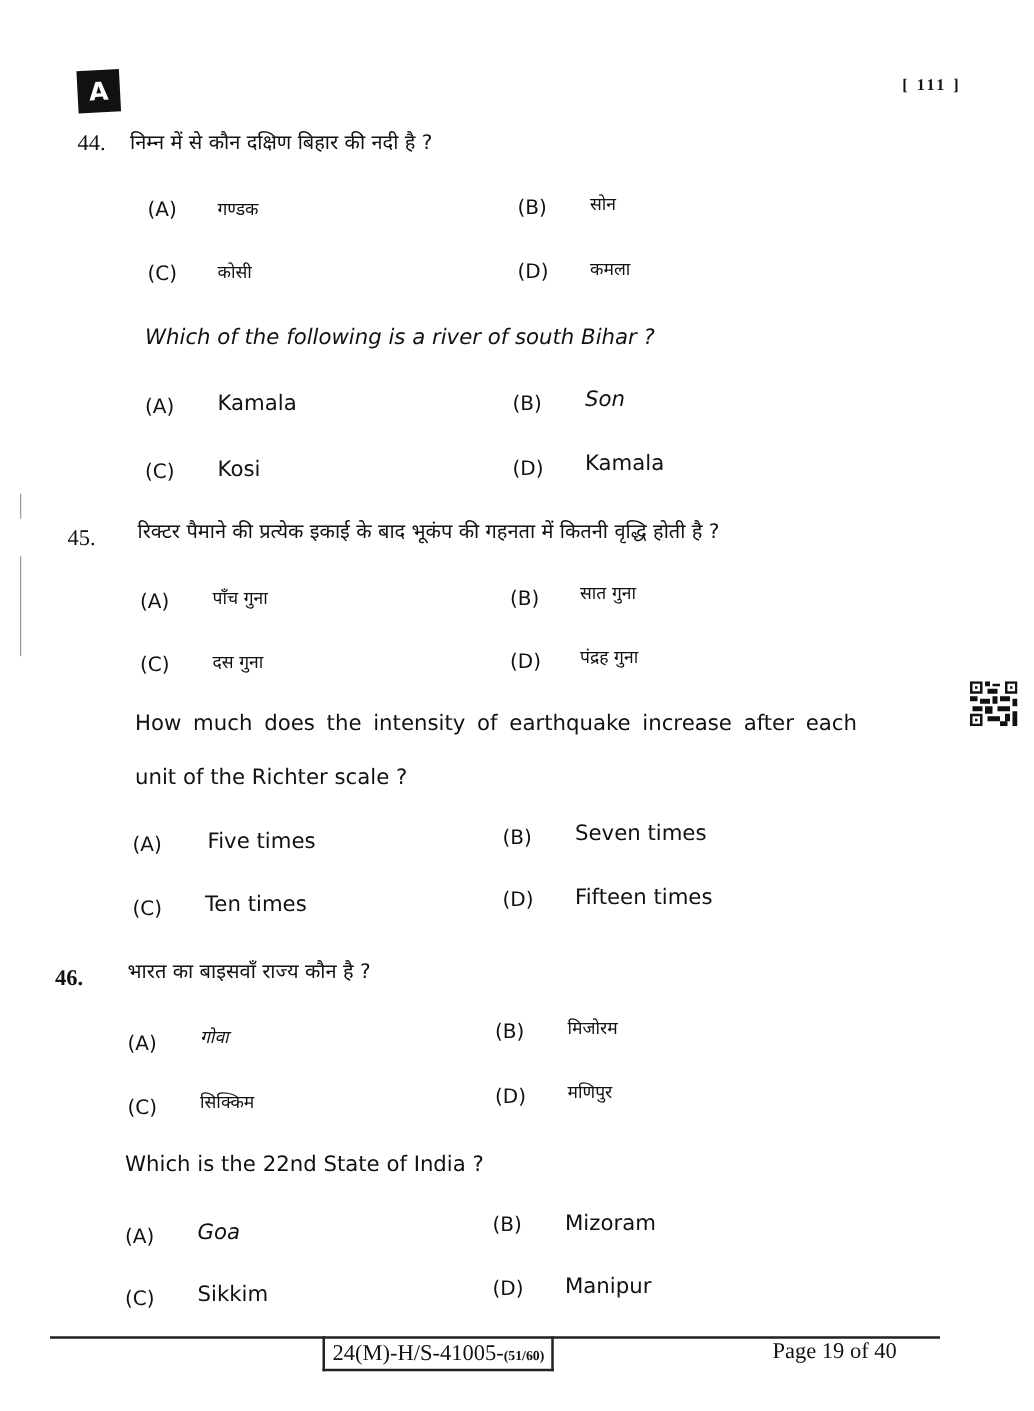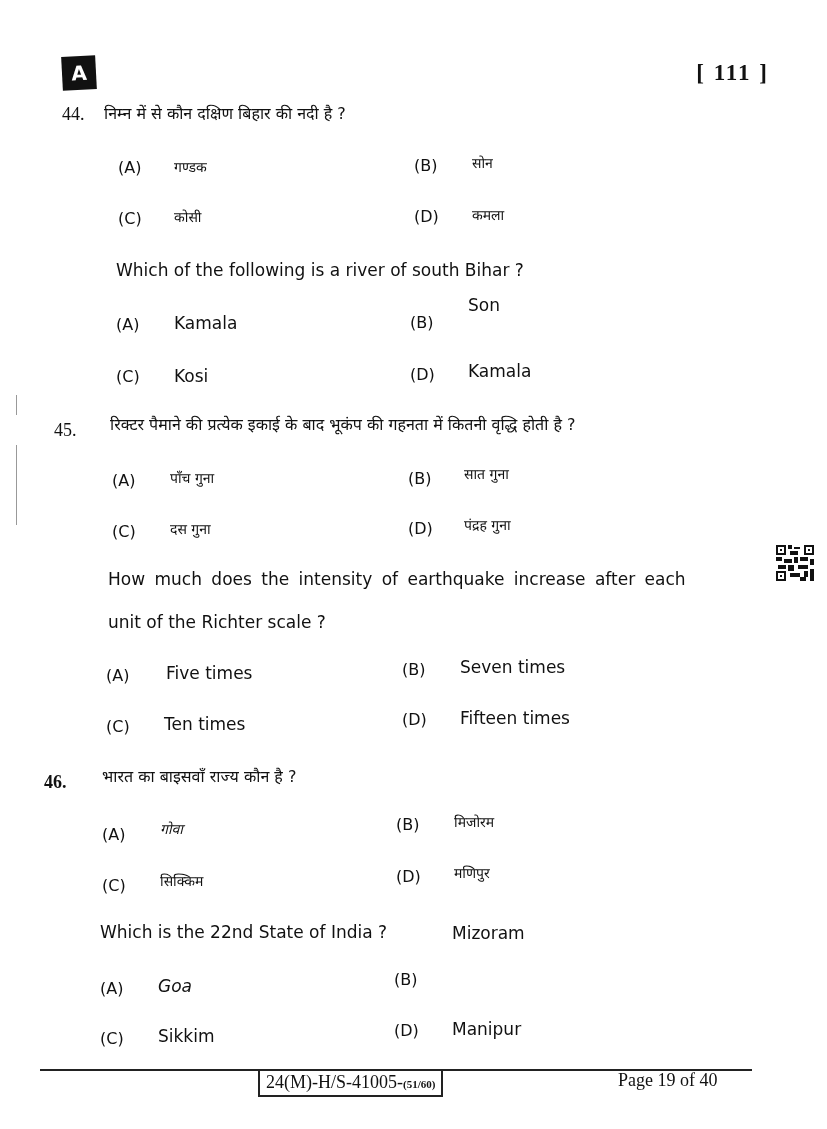--- a/index.html
+++ b/index.html
@@ -6,21 +6,21 @@
   body {
     width: 827px; height: 1129px; background: #ffffff; position: relative;
     font-family: "Liberation Serif", "DejaVu Serif", serif; color: #111; overflow: hidden;
   }
   .abs { position: absolute; white-space: nowrap; }
   .badge {
     left: 62px; top: 56px; width: 34px; height: 34px; background: #111; color: #fff;
     font-family: "DejaVu Sans", sans-serif; font-weight: bold; font-size: 20px;
     display: flex; align-items: center; justify-content: center; transform: rotate(-3deg);
   }
-  .pageref { right: 58px; top: 60px; font-size: 23px; letter-spacing: 2px; font-weight: bold; }
+  .pageref { right: 58px; top: 60px; font-size: 13px; letter-spacing: 2px; font-weight: bold; }
   .qnum { font-size: 18px; }
   .qtext-hi { font-family: "DejaVu Sans", sans-serif; font-size: 16px; }
   .qtext-en { font-family: "DejaVu Sans", sans-serif; font-size: 17px; }
   .opt-letter { font-family: "DejaVu Sans", sans-serif; font-size: 16px; }
   .opt-text-hi { font-family: "DejaVu Sans", sans-serif; font-size: 14px; }
   .opt-text-en { font-family: "DejaVu Sans", sans-serif; font-size: 17px; }
   .footer-line { left: 40px; top: 1069px; width: 712px; height: 2px; background: #222; }
   .code-box {
     left: 258px; top: 1069px; height: 26px; border: 2px solid #222; border-top: none;
     padding: 0 6px; font-size: 18px; line-height: 26px;
@@ -44,26 +44,26 @@
 
 <div class="abs opt-letter" style="left:118px;top:158px;">(A)</div>
 <div class="abs opt-text-hi" style="left:174px;top:157px;">गण्डक</div>
 <div class="abs opt-letter" style="left:414px;top:156px;">(B)</div>
 <div class="abs opt-text-hi" style="left:472px;top:153px;">सोन</div>
 <div class="abs opt-letter" style="left:118px;top:209px;">(C)</div>
 <div class="abs opt-text-hi" style="left:174px;top:207px;">कोसी</div>
 <div class="abs opt-letter" style="left:414px;top:207px;">(D)</div>
 <div class="abs opt-text-hi" style="left:472px;top:205px;">कमला</div>
 
-<div class="abs qtext-en" style="left:116px;top:260px;">Which of the following is  a river of south Bihar ?</div>
+<div class="abs qtext-en" style="left:116px;top:260px;font-style:italic;">Which of the following is  a river of south Bihar ?</div>
 
 <div class="abs opt-letter" style="left:116px;top:315px;">(A)</div>
 <div class="abs opt-text-en" style="left:174px;top:313px;">Kamala</div>
 <div class="abs opt-letter" style="left:410px;top:313px;">(B)</div>
-<div class="abs opt-text-en" style="left:468px;top:295px;">Son</div>
+<div class="abs opt-text-en" style="left:468px;top:310px;font-style:italic;">Son</div>
 <div class="abs opt-letter" style="left:116px;top:367px;">(C)</div>
 <div class="abs opt-text-en" style="left:174px;top:366px;">Kosi</div>
 <div class="abs opt-letter" style="left:410px;top:365px;">(D)</div>
 <div class="abs opt-text-en" style="left:468px;top:361px;">Kamala</div>
 
 <div class="abs qnum" style="left:54px;top:420px;">45.</div>
 <div class="abs qtext-hi" style="left:110px;top:413px;">रिक्टर पैमाने की प्रत्येक इकाई के बाद भूकंप की गहनता में कितनी वृद्धि होती है ?</div>
 
 <div class="abs opt-letter" style="left:112px;top:471px;">(A)</div>
 <div class="abs opt-text-hi" style="left:170px;top:468px;">पाँच गुना</div>
@@ -123,21 +123,21 @@
 <div class="abs opt-letter" style="left:102px;top:876px;">(C)</div>
 <div class="abs opt-text-hi" style="left:160px;top:871px;">सिक्किम</div>
 <div class="abs opt-letter" style="left:396px;top:867px;">(D)</div>
 <div class="abs opt-text-hi" style="left:454px;top:863px;">मणिपुर</div>
 
 <div class="abs qtext-en" style="left:100px;top:922px;">Which is the 22nd State of India ?</div>
 
 <div class="abs opt-letter" style="left:100px;top:979px;">(A)</div>
 <div class="abs opt-text-en" style="left:158px;top:976px;font-style:italic;">Goa</div>
 <div class="abs opt-letter" style="left:394px;top:970px;">(B)</div>
-<div class="abs opt-text-en" style="left:452px;top:923px;text-align:center;">Mizoram</div>
+<div class="abs opt-text-en" style="left:452px;top:969px;text-align:center;">Mizoram</div>
 <div class="abs opt-letter" style="left:100px;top:1029px;">(C)</div>
 <div class="abs opt-text-en" style="left:158px;top:1026px;">Sikkim</div>
 <div class="abs opt-letter" style="left:394px;top:1021px;">(D)</div>
 <div class="abs opt-text-en" style="left:452px;top:1019px;">Manipur</div>
 
 <div class="abs footer-line"></div>
 <div class="abs code-box"><span>24(M)-H/S-41005-</span><small>(51/60)</small></div>
 <div class="abs page-no">Page 19 of 40</div>
 
 </body></html>

